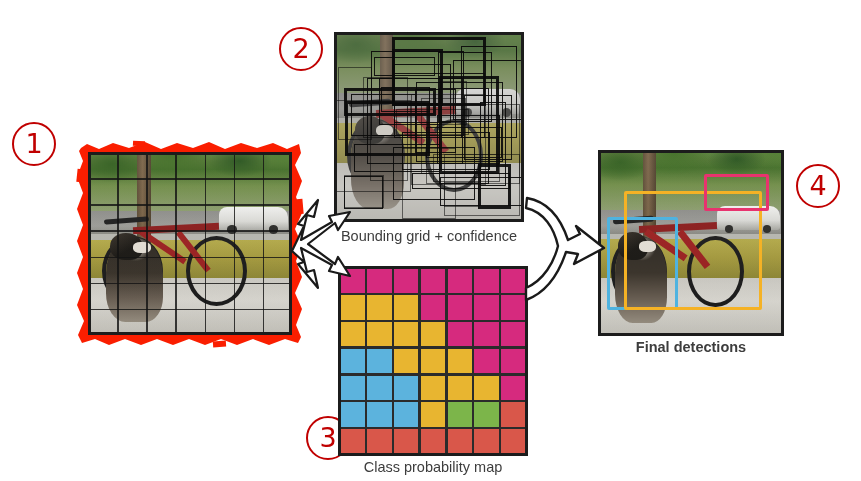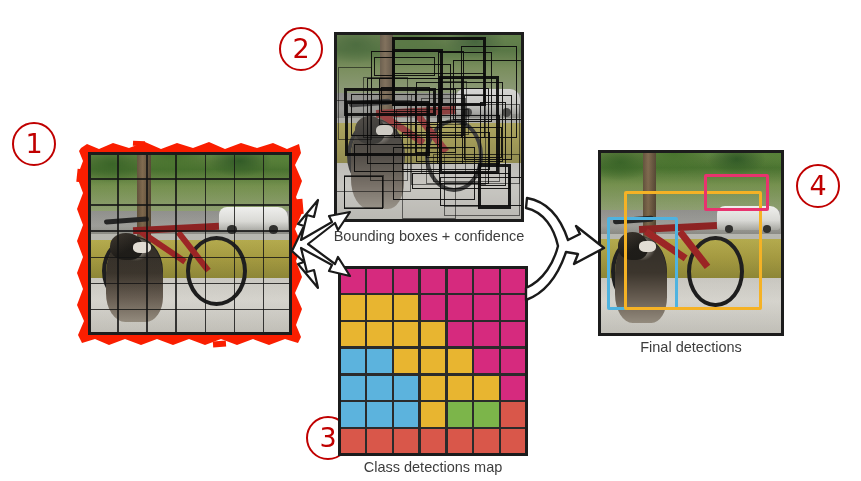--- a/index.html
+++ b/index.html
@@ -138,21 +138,21 @@
   .det{position:absolute;box-sizing:border-box;border-radius:2px;}
 
   
   .arrowsvg{position:absolute;}
   #arrow-split{left:288px;top:192px;width:64px;height:118px;}
   #arrow-merge{left:524px;top:190px;width:84px;height:120px;}
 
   .cap1{left:88px;top:338px;width:204px;}
   .cap2{left:319px;top:228px;width:220px;}
   .cap3{left:338px;top:459px;width:190px;}
-  .cap4{left:598px;top:339px;width:186px;}
+  .cap4{left:598px;top:339px;width:186px;font-weight:bold;}
 </style>
 </head>
 <body>
 
 <div class="stage">
 
   <div class="badge" id="badge1">
     <span>1</span>
   </div>
   <div class="badge" id="badge2">
@@ -283,21 +283,21 @@
         <div class="bbox" style="left: 43.2514%; top: 26.2588%; width: 45.7265%; height: 42.3521%;"></div>
         <div class="bbox" style="left: 54.6045%; top: 10.7211%; width: 28.5207%; height: 36.6256%;"></div>
         <div class="bbox thin" style="left: 0.972224%; top: 35.7301%; width: 39.3644%; height: 48.4877%;"></div>
         <div class="bbox thin" style="left: 18.7661%; top: 36.7324%; width: 20.0379%; height: 41.6943%;"></div>
         <div class="bbox" style="left: 35.5389%; top: 52.8874%; width: 46.7599%; height: 19.6343%;"></div>
         <div class="bbox thin" style="left: 32.6137%; top: 40.7195%; width: 38.546%; height: 13.2404%;"></div>
         <div class="bbox" style="left: 40.9424%; top: 74.4071%; width: 51.7676%; height: 8.21759%;"></div>
       </div>
     <div class="photo-border"></div>
   </div>
-  <div class="panel-caption cap2">Bounding boxes + confidence</div>
+  <div class="panel-caption cap2">Bounding grid + confidence</div>
 
   <div class="panel" id="panel3">
     <svg class="ghost" viewBox="0 0 100 100" preserveAspectRatio="none">
       <circle cx="26" cy="60" r="18" fill="none" stroke="#333" stroke-width="2.4"></circle>
       <circle cx="72" cy="60" r="18" fill="none" stroke="#333" stroke-width="2.4"></circle>
       <path d="M26,60 L46,34 L66,34 L72,60 L46,60 Z" fill="none" stroke="#333" stroke-width="2.4"></path>
       <path d="M40,32 L56,30" stroke="#333" stroke-width="2.4" fill="none"></path>
     </svg>
     <div class="cmap" id="cmap">
         <div class="cell" style="background: rgb(214, 42, 126);"></div>
@@ -345,21 +345,21 @@
         <div class="cell" style="background: rgb(217, 87, 74);"></div>
         <div class="cell" style="background: rgb(217, 87, 74);"></div>
         <div class="cell" style="background: rgb(217, 87, 74);"></div>
         <div class="cell" style="background: rgb(217, 87, 74);"></div>
         <div class="cell" style="background: rgb(217, 87, 74);"></div>
         <div class="cell" style="background: rgb(217, 87, 74);"></div>
         <div class="cell" style="background: rgb(217, 87, 74);"></div>
       </div>
     <div class="photo-border"></div>
   </div>
-  <div class="panel-caption cap3">Class detections map</div>
+  <div class="panel-caption cap3">Class probability map</div>
 
   <div class="panel" id="panel4">
     <div class="photo">
       <div class="sky"></div>
         <div class="foliage"></div>
       <div class="road"></div>
         <div class="curb"></div>
       <div class="wall"></div>
         <div class="ground"></div>
       <div class="trunk"></div>

